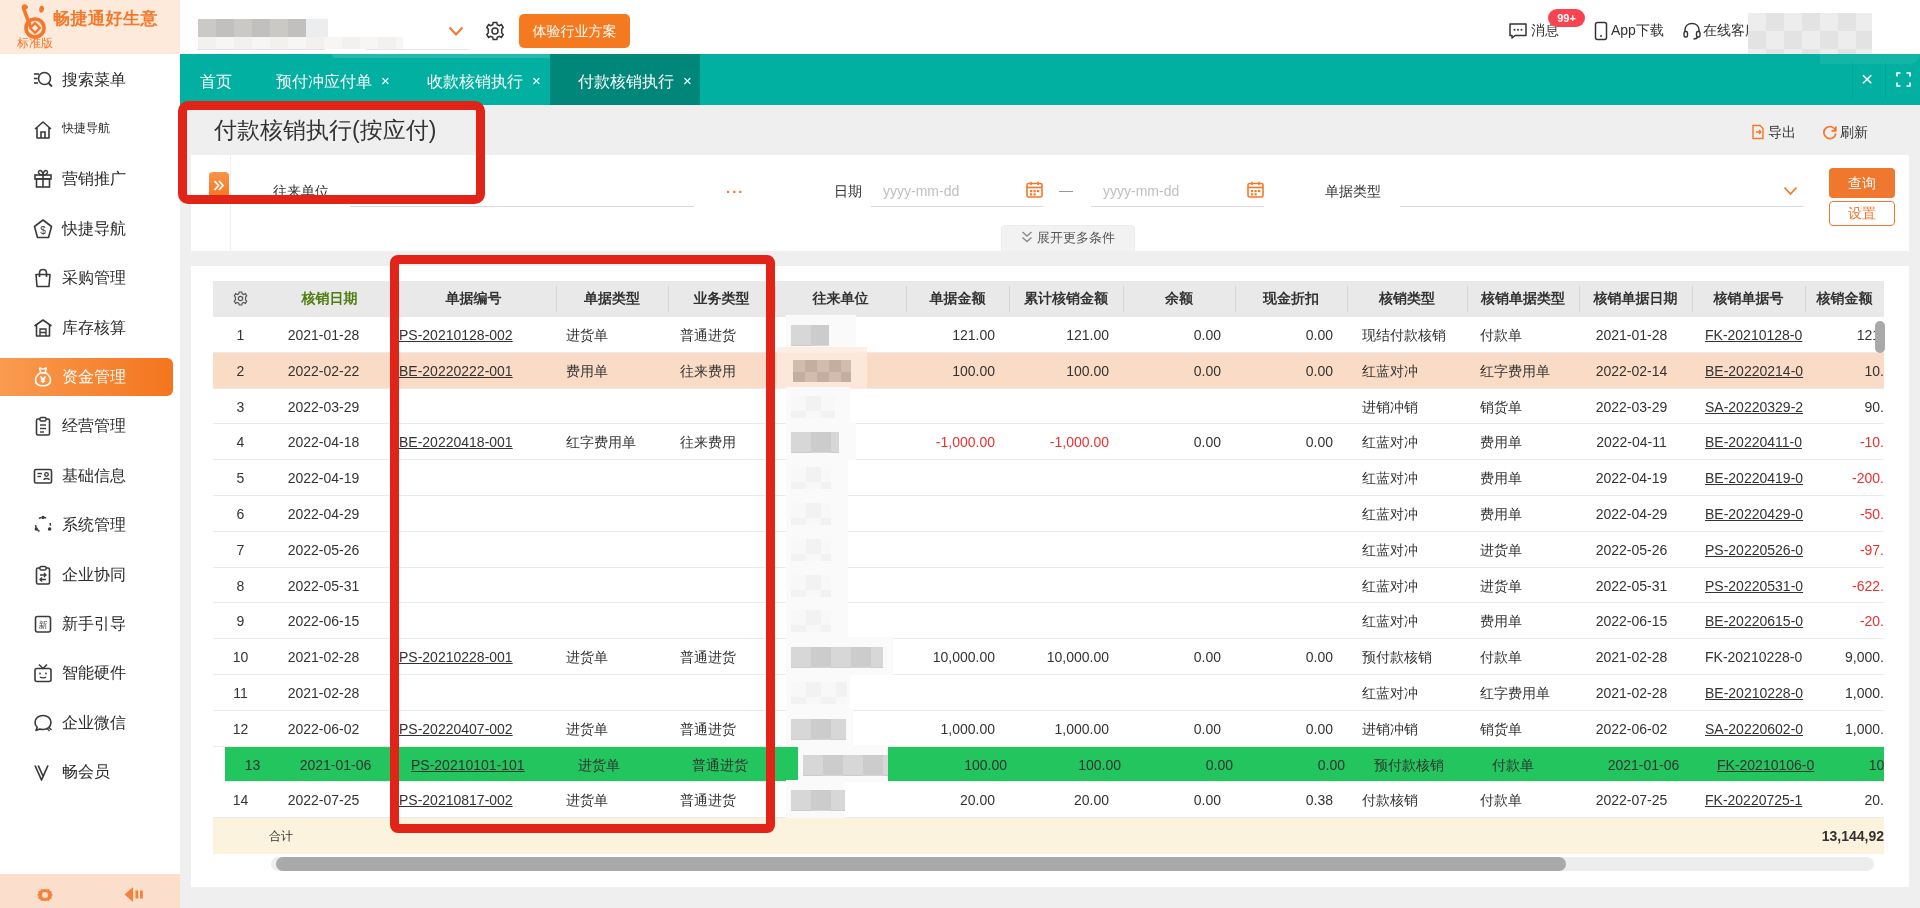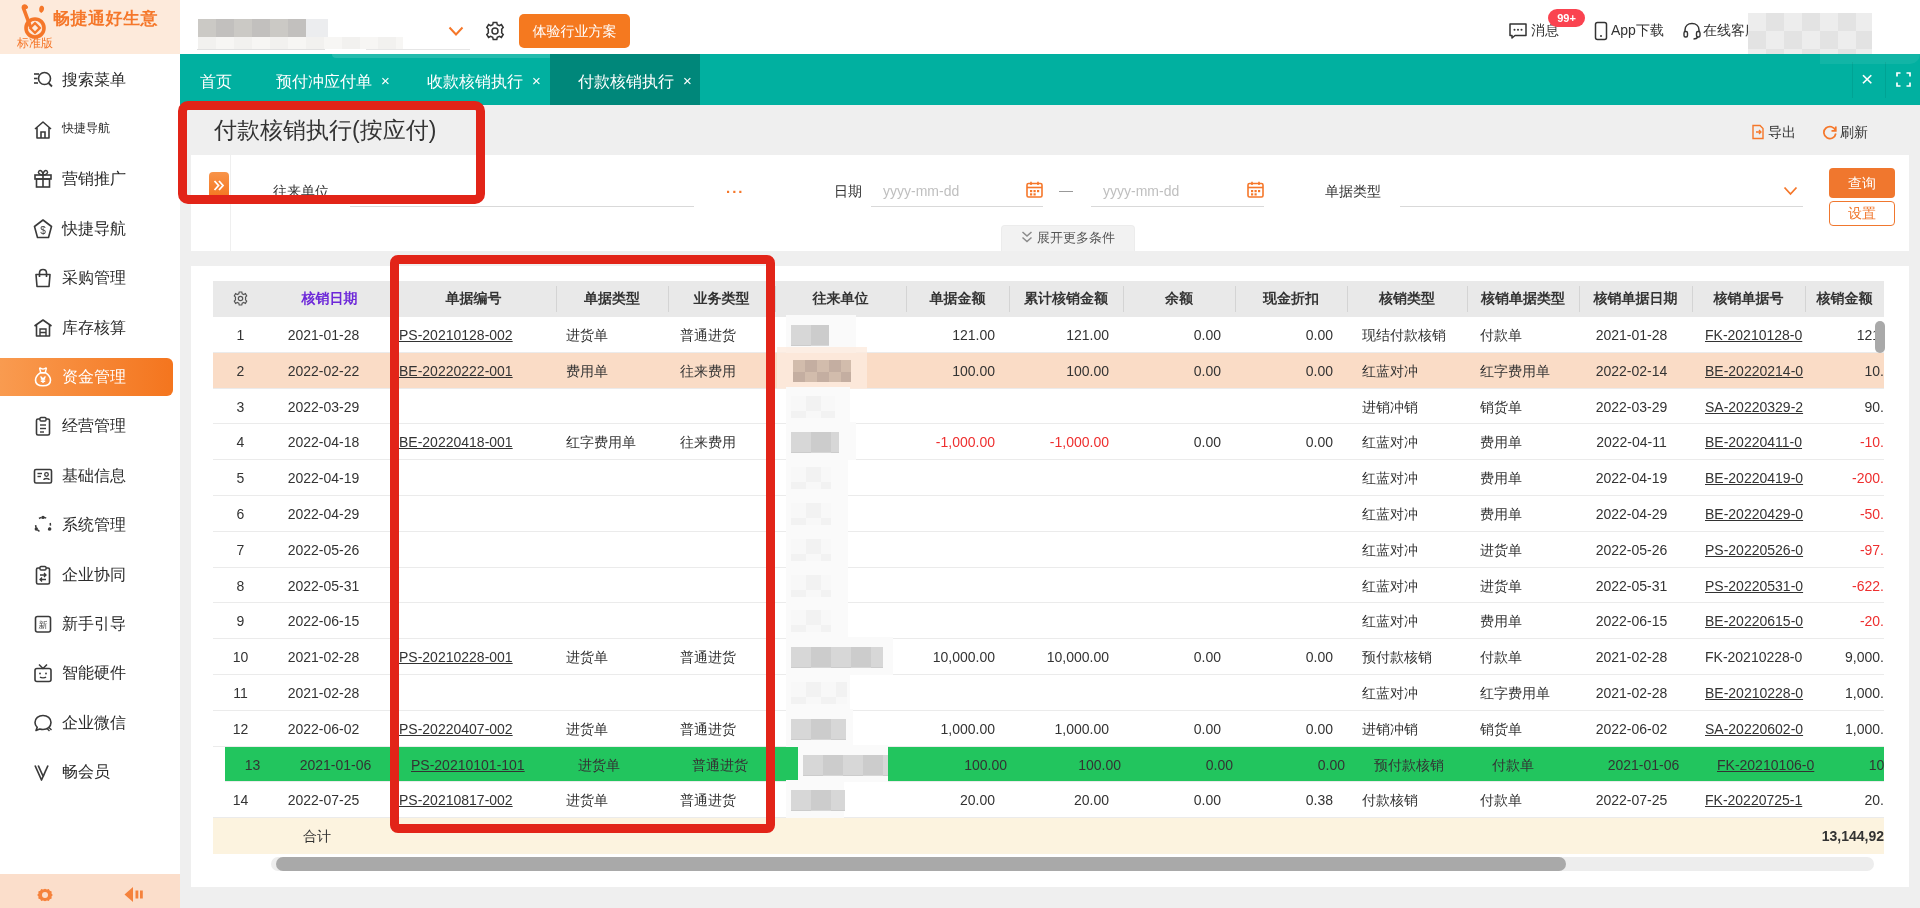--- a/index.html
+++ b/index.html
@@ -281,21 +281,21 @@
 </div>
 
 <div class="a" style="left:191px;top:266px;width:1718px;height:621px;background:#fff">
 <div class="a" style="left:22px;top:15px;width:1671px;height:573px;overflow:hidden">
 <div class="a" style="left:0;top:0;width:1671px;height:36px;background:#e9e9e9">
 <svg class="a" style="left:20px;top:10px" width="15" height="15" viewBox="0 0 15 15">
             <path d="M6.2 1 H8.8 L9.2 2.8 L10.8 3.5 L12.4 2.6 L13.7 4.9 L12.5 6.2 L12.6 7.5 L12.5 8.8 L13.7 10.1 L12.4 12.4 L10.8 11.5 L9.2 12.2 L8.8 14 H6.2 L5.8 12.2 L4.2 11.5 L2.6 12.4 L1.3 10.1 L2.5 8.8 L2.4 7.5 L2.5 6.2 L1.3 4.9 L2.6 2.6 L4.2 3.5 L5.8 2.8 Z" fill="none" stroke="#555" stroke-width="1.2"></path>
             <circle cx="7.5" cy="7.5" r="2.2" fill="none" stroke="#555" stroke-width="1.2"></circle>
           </svg>
 <div class="a" style="left:178px;top:5px;width:1px;height:26px;background:#d4d4d4"></div>
-<div class="a" style="left:55px;top:9px;width:123px;text-align:center;font-size:14px;font-weight:700;color:#6d28d9">核销日期</div>
+<div class="a" style="left:55px;top:9px;width:123px;text-align:center;font-size:14px;font-weight:700;color:#4d7c0f">核销日期</div>
 <div class="a" style="left:343px;top:5px;width:1px;height:26px;background:#d4d4d4"></div>
 <div class="a" style="left:178px;top:9px;width:165px;text-align:center;font-size:14px;font-weight:700;color:#333">单据编号</div>
 <div class="a" style="left:455px;top:5px;width:1px;height:26px;background:#d4d4d4"></div>
 <div class="a" style="left:343px;top:9px;width:112px;text-align:center;font-size:14px;font-weight:700;color:#333">单据类型</div>
 <div class="a" style="left:562px;top:5px;width:1px;height:26px;background:#d4d4d4"></div>
 <div class="a" style="left:455px;top:9px;width:107px;text-align:center;font-size:14px;font-weight:700;color:#333">业务类型</div>
 <div class="a" style="left:693px;top:5px;width:1px;height:26px;background:#d4d4d4"></div>
 <div class="a" style="left:562px;top:9px;width:131px;text-align:center;font-size:14px;font-weight:700;color:#333">往来单位</div>
 <div class="a" style="left:796px;top:5px;width:1px;height:26px;background:#d4d4d4"></div>
 <div class="a" style="left:693px;top:9px;width:103px;text-align:center;font-size:14px;font-weight:700;color:#333">单据金额</div>
@@ -512,21 +512,21 @@
 <div class="a" style="left:780px;top:10px;width:116px;text-align:right;font-size:14px;color:#333">20.00</div>
 <div class="a" style="left:860px;top:10px;width:148px;text-align:right;font-size:14px">0.00</div>
 <div class="a" style="left:972px;top:10px;width:148px;text-align:right;font-size:14px">0.38</div>
 <div class="a" style="left:1149px;top:10px;font-size:14px">付款核销</div>
 <div class="a" style="left:1267px;top:10px;font-size:14px">付款单</div>
 <div class="a" style="left:1366px;top:10px;width:105px;text-align:center;font-size:14px">2022-07-25</div>
 <div class="a" style="left:1492px;top:10px;font-size:14px;text-decoration:underline">FK-20220725-1</div>
 <div class="a" style="left:1471px;top:10px;width:200px;text-align:right;font-size:14px;color:#333">20.</div>
 </div>
 <div class="a" style="left:0;top:537.2px;width:1671px;height:36px;background:#fcf3df">
-<div class="a" style="left:90px;top:10px;font-size:14px">合计</div>
+<div class="a" style="left:56px;top:10px;font-size:12px">合计</div>
 <div class="a" style="left:1471px;top:10px;width:200px;text-align:right;font-size:14px;font-weight:700">13,144,92</div>
 </div>
 </div>
 <div class="a" style="left:80px;top:591px;width:1603px;height:14px;background:#ededed;border-radius:7px"></div>
 <div class="a" style="left:85px;top:591px;width:1290px;height:14px;background:#a9a9a9;border-radius:7px"></div>
 <div class="a" style="left:1684px;top:55px;width:10px;height:32px;background:#a9a9a9;border-radius:5px"></div>
 </div>
 
 <div class="a" style="left:178px;top:101px;width:307px;height:103px;border:9px solid #e22418;border-radius:10px"></div>
 <div class="a" style="left:390px;top:255px;width:385px;height:578px;border:9px solid #e22418;border-radius:8px"></div>

